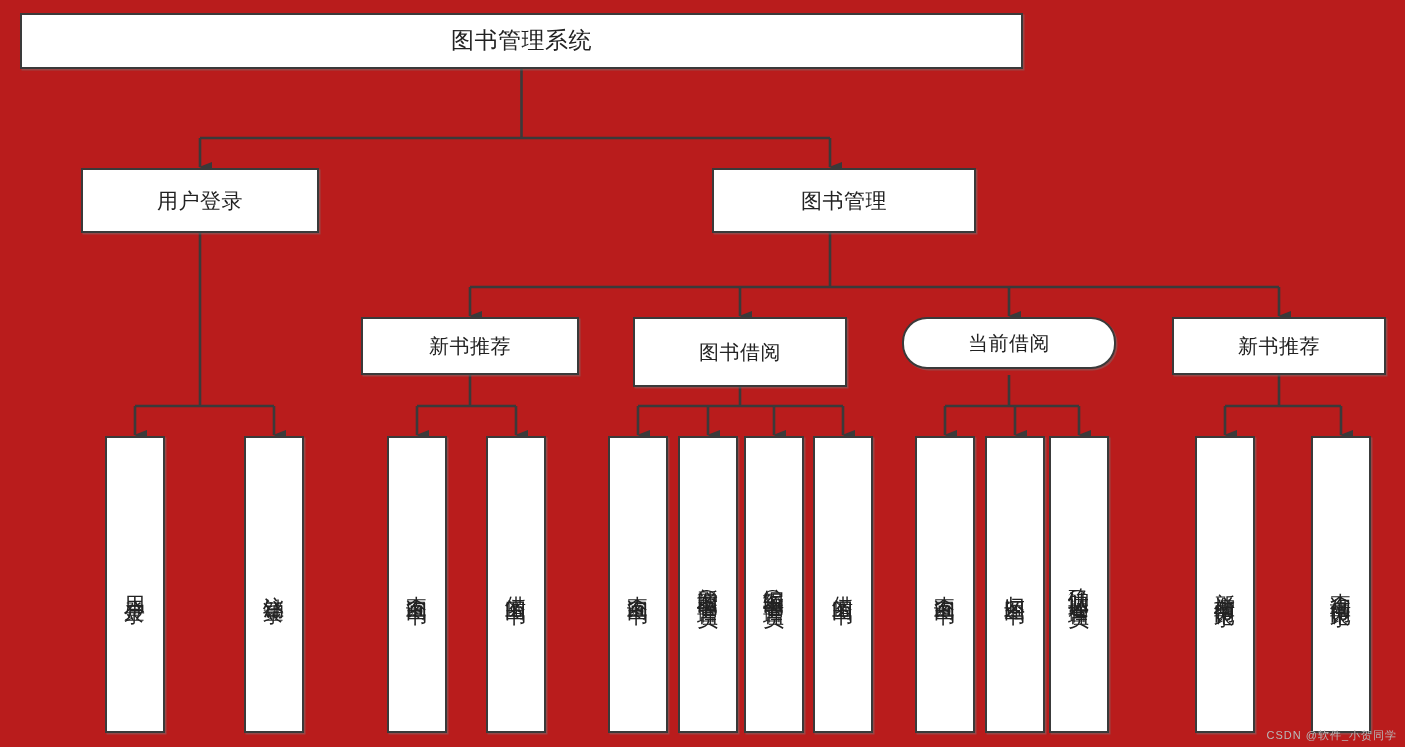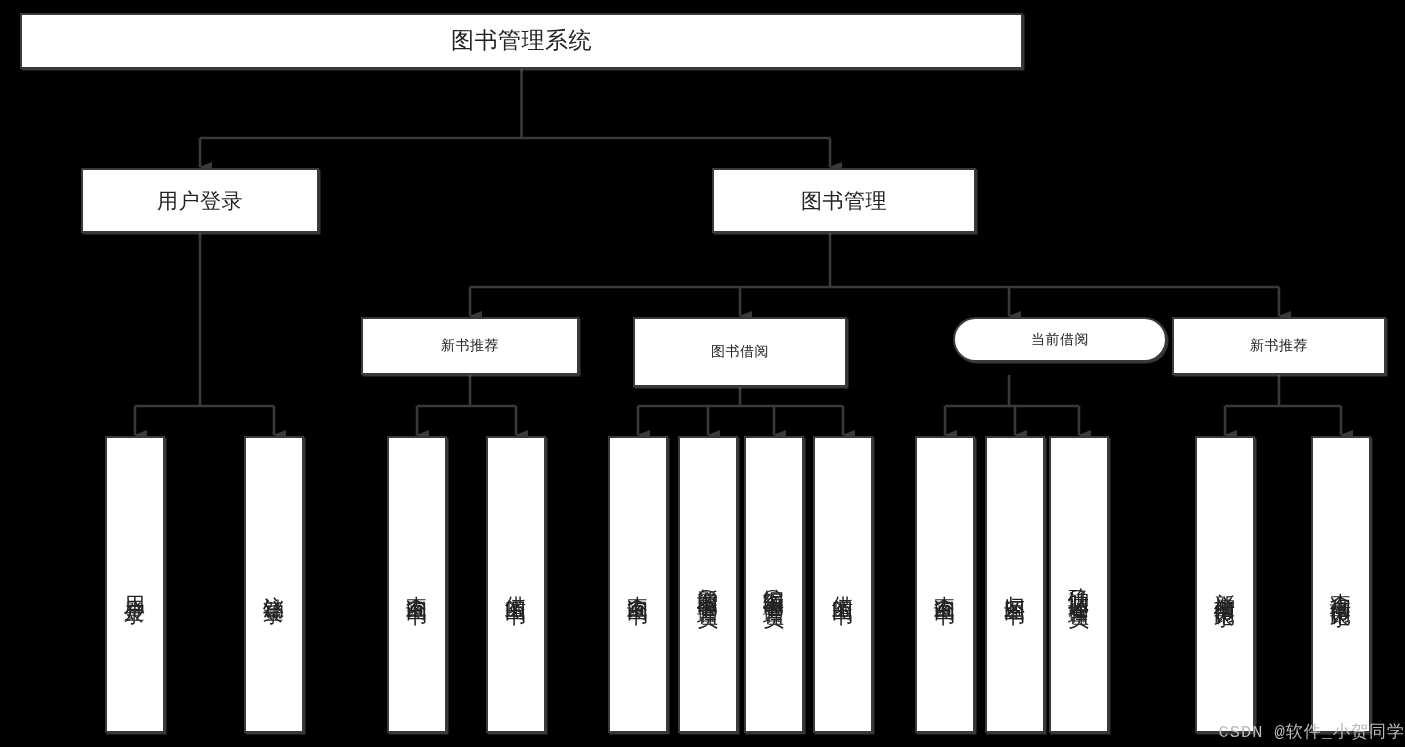--- a/index.html
+++ b/index.html
@@ -1,56 +1,55 @@
 <!DOCTYPE html>
 <html><head>
 <meta charset="utf-8">
 <style>
   html,body{margin:0;padding:0;background:#ffffff;}
   body{
     font-family:"Liberation Sans","DejaVu Sans",sans-serif;
     width:1405px;height:747px;overflow:hidden;position:relative;
   }
-  #stage{position:relative;width:1405px;height:747px;background:#000000;}
+  #stage{position:relative;width:1405px;height:747px;background:#b91c1c;}
   svg#wires{position:absolute;left:0;top:0;width:1405px;height:747px;}
 
   .node{
     position:absolute;
     box-sizing:border-box;
     background:#ffffff;
     border:2px solid #3a3a3a;
     box-shadow:1.5px 1.5px 0 0 rgba(120,120,120,.45);
     display:flex;align-items:center;justify-content:center;
   }
   .node .label{
     color:#222;
     text-align:center;
     line-height:1.12;
     letter-spacing:.5px;
     white-space:pre-wrap;
   }
   .lvl0 .label{font-size:23px;}
   .lvl1 .label{font-size:21px;}
-  .lvl2 .label{font-size:14px;}
+  .lvl2 .label{font-size:20px;}
   .leaf .label{
     font-size:21px;
     writing-mode:vertical-rl;
     text-orientation:upright;
     letter-spacing:3px;
     line-height:1;
   }
   .watermark{
     position:absolute;
-    right:0;bottom:4px;
-    font-size:17px;
+    right:8px;bottom:4px;
+    font-size:11px;
     color:#b9b9b9;
     letter-spacing:1px;
     white-space:nowrap;
     pointer-events:none;
-    font-family:Liberation Mono, monospace;
   }
 </style>
 </head>
 <body>
 
 <div id="stage">
   <svg id="wires" viewBox="0 0 1405 747" preserveAspectRatio="none">
       <defs>
         <marker id="ah" markerWidth="11" markerHeight="13" refX="5.5" refY="12" orient="auto" markerUnits="userSpaceOnUse">
           <path d="M0.5 0 L10.5 0 L5.5 13 Z" fill="#3a3a3a"></path>
@@ -99,21 +98,21 @@
       </div>
       <div class="node lvl1" style="left: 712px; top: 168px; width: 264px; height: 65px;">
         <div class="label">图书管理</div>
       </div>
       <div class="node lvl2" style="left: 361px; top: 317px; width: 218px; height: 58px;">
         <div class="label">新书推荐</div>
       </div>
       <div class="node lvl2" style="left: 633px; top: 317px; width: 214px; height: 70px;">
         <div class="label">图书借阅</div>
       </div>
-      <div class="node lvl2" style="left: 953px; top: 317px; width: 214px; height: 45px; border-radius: 25px;">
+      <div class="node lvl2" style="left: 902px; top: 317px; width: 214px; height: 52px; border-radius: 25px;">
         <div class="label">当前借阅</div>
       </div>
       <div class="node lvl2" style="left: 1172px; top: 317px; width: 214px; height: 58px;">
         <div class="label">新书推荐</div>
       </div>
       <div class="node lvl2 leaf" style="left: 105px; top: 436px; width: 60px; height: 297px;">
         <div class="label">用户登录</div>
       </div>
       <div class="node lvl2 leaf" style="left: 244px; top: 436px; width: 60px; height: 297px;">
         <div class="label">注销登录</div>

